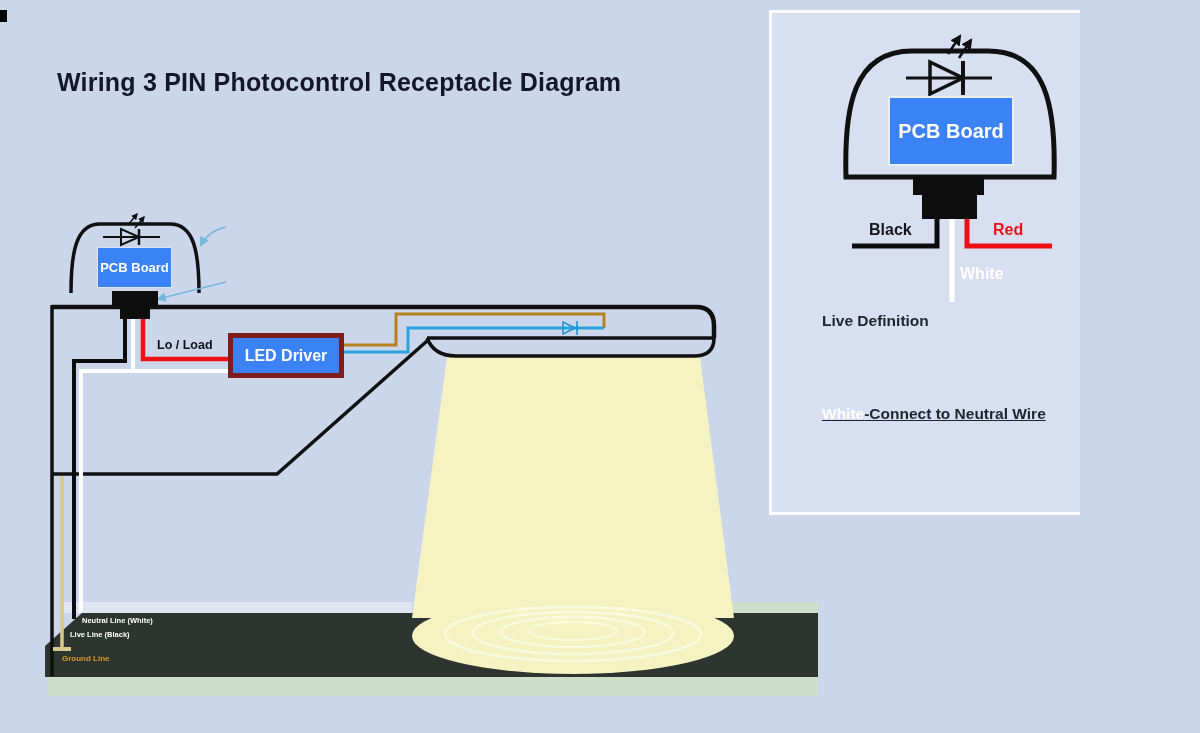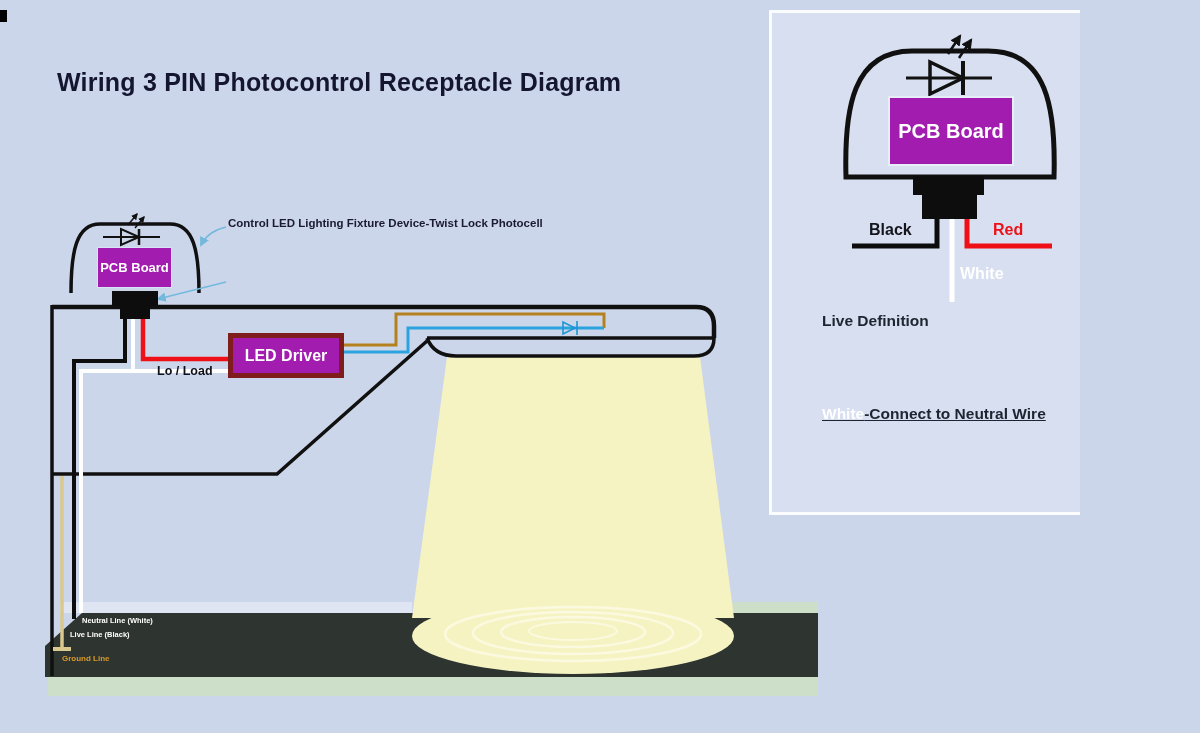--- a/index.html
+++ b/index.html
@@ -3,22 +3,22 @@
 <meta charset="utf-8">
 <style>
   html,body{margin:0;padding:0;background:#ccd6eb;font-family:"Liberation Sans",sans-serif;}
   #canvas{position:relative;width:1080px;height:733px;background:#ccd6eb;overflow:hidden;}
   .abs{position:absolute;}
   svg{position:absolute;left:0;top:0;pointer-events:none;}
   .title{left:57px;top:68px;font-size:25px;font-weight:700;color:#14152e;letter-spacing:.2px;}
   .anno{font-size:11.5px;font-weight:700;color:#1a1a30;white-space:nowrap;}
   .anno1{left:228px;top:217px;}
   .anno2{left:228px;top:271px;}
-  .loload{left:157px;top:338px;font-size:12.5px;font-weight:700;color:#101018;white-space:nowrap;margin-top:26px;}
-  .bluebox{background:#a21caf;color:#fff;font-weight:700;display:flex;align-items:center;justify-content:center;white-space:nowrap;}
+  .loload{left:157px;top:338px;font-size:12.5px;font-weight:700;color:#101018;white-space:nowrap;}
+  .bluebox{background:#3b82f6;color:#fff;font-weight:700;display:flex;align-items:center;justify-content:center;white-space:nowrap;}
   .pcb-small{left:97px;top:247px;width:75px;height:41px;font-size:13px;border:1px solid #d6e4f6;box-sizing:border-box;}
   .leddriver{left:228px;top:333px;width:116px;height:45px;font-size:16px;border:5px solid #7f1d1d;box-sizing:border-box;}
   .pcb-big{left:888px;top:96px;width:126px;height:70px;font-size:20px;border:2px solid #e8eef8;box-sizing:border-box;}
   .base{background:#0d0d0d;}
   .base-s1{left:112px;top:291px;width:46px;height:15px;}
   .base-s2{left:120px;top:306px;width:30px;height:13px;}
   .base-b1{left:913px;top:176px;width:71px;height:19px;}
   .base-b2{left:922px;top:195px;width:55px;height:24px;}
   .panelbg{left:769px;top:10px;width:389px;height:505px;background:#d7dff0;border:3px solid #fbfcfe;box-sizing:border-box;}
   .wlabel{font-size:16px;font-weight:700;white-space:nowrap;}
@@ -114,21 +114,20 @@
     </g>
     <path d="M 937 219 V 246 H 852" stroke="#0c0c0c" stroke-width="5" fill="none"></path>
     <path d="M 967 219 V 246 H 1052" stroke="#ee1016" stroke-width="5" fill="none"></path>
     <path d="M 952 219 V 302" stroke="#ffffff" stroke-width="5" fill="none"></path>
   </svg>
 
   <div class="abs corner"></div>
 
   <div class="abs title">Wiring 3 PIN Photocontrol Receptacle Diagram</div>
 
-  <div class="abs anno anno1">Control LED Lighting Fixture Device-Twist Lock Photocell</div>
 
   <div class="abs bluebox pcb-small">PCB Board</div>
   <div class="abs base base-s1"></div>
   <div class="abs base base-s2"></div>
 
   <div class="abs loload">Lo / Load</div>
   <div class="abs bluebox leddriver">LED Driver</div>
 
   <div class="abs glabel g-neutral">Neutral Line (White)</div>
   <div class="abs glabel g-live">Live Line (Black)</div>

